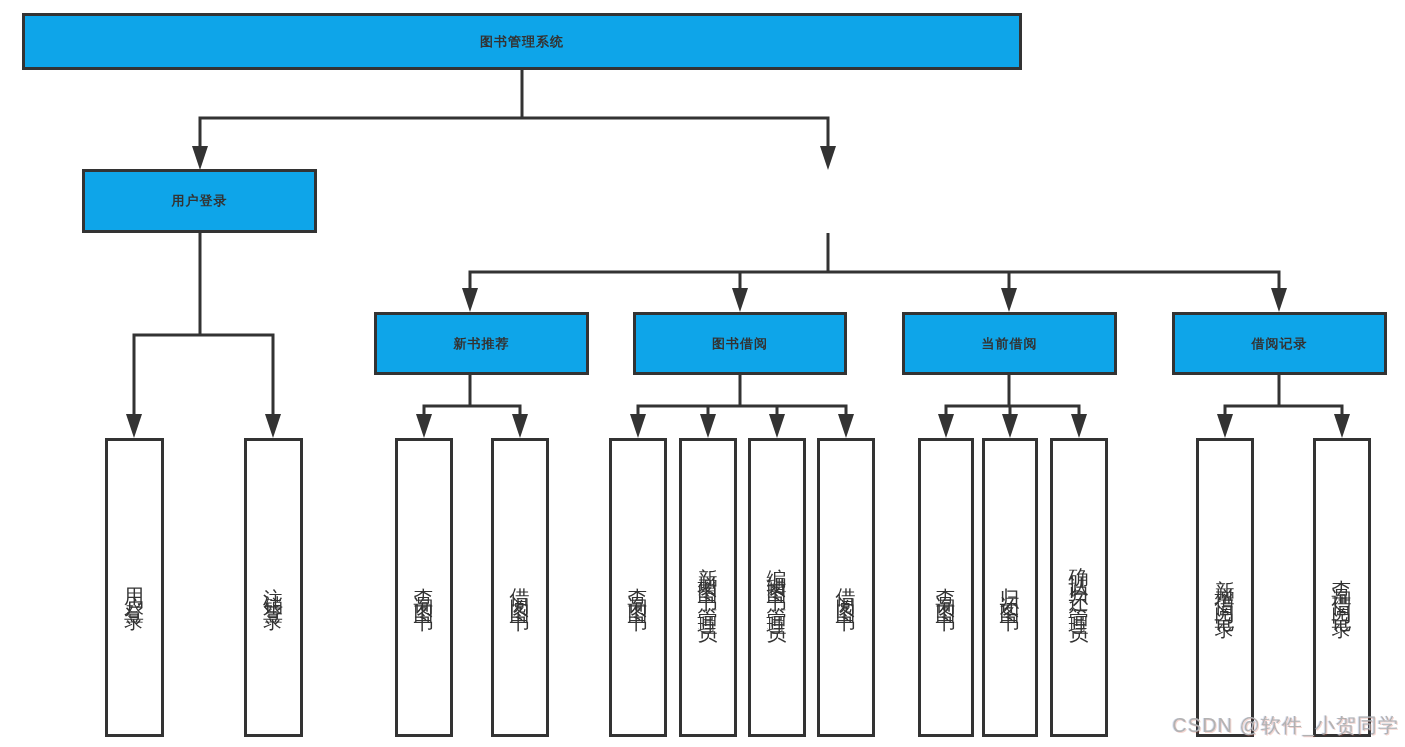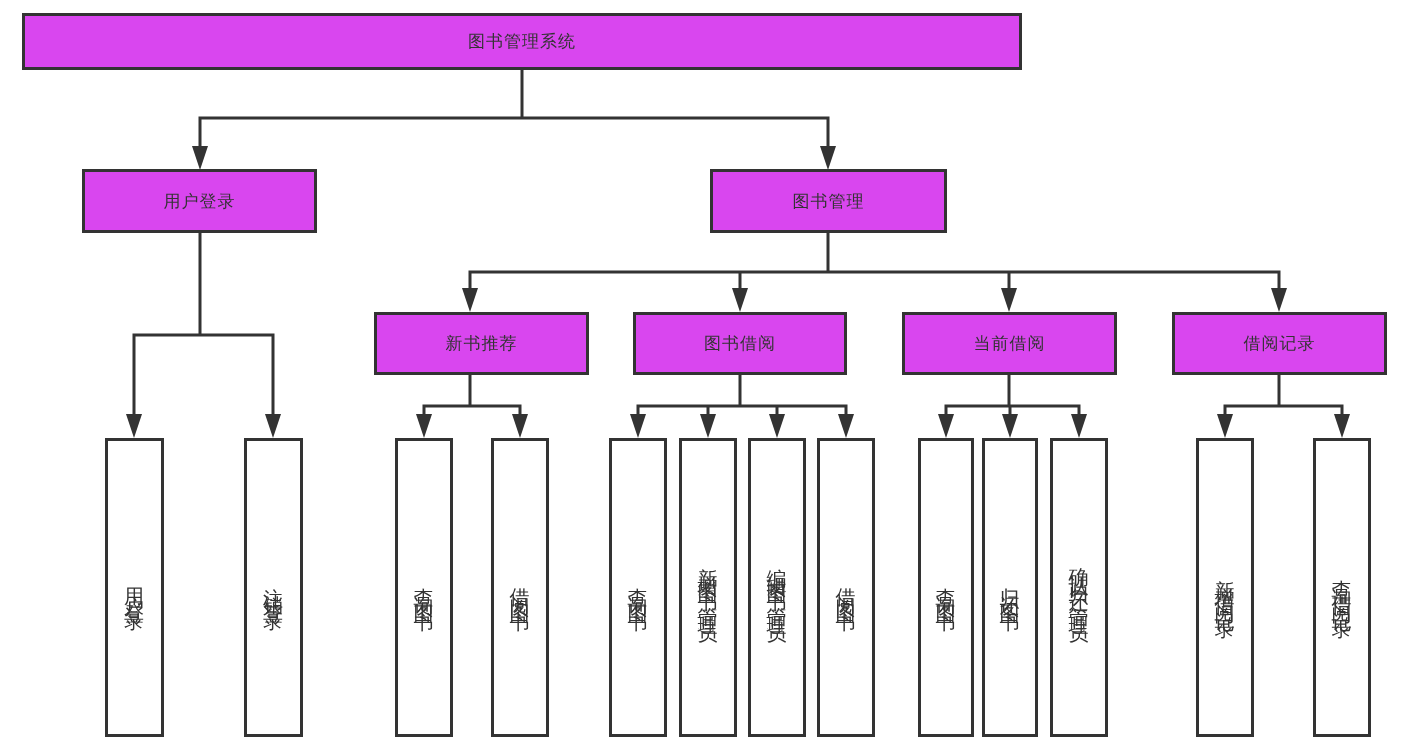--- a/index.html
+++ b/index.html
@@ -13,28 +13,29 @@
   }
   #connectors {
     position: absolute;
     left: 0; top: 0;
     width: 1405px; height: 747px;
   }
   .hbox {
     position: absolute;
     box-sizing: border-box;
     border: 3px solid #333333;
-    background: #d946ef;
+    background: #0ea5e9;
     display: flex;
     align-items: center;
     justify-content: center;
-    font-size: 17px;
+    font-size: 13px;
     letter-spacing: 1px;
     color: #333333;
     white-space: nowrap;
+    font-weight: bold;
   }
   .vbox {
     position: absolute;
     box-sizing: border-box;
     border: 3px solid #333333;
     background: #ffffff;
     top: 438px;
     height: 299px;
     display: flex;
     align-items: center;
@@ -108,21 +109,20 @@
 
     <path class="line" d="M1279 375 V406"></path>
     <path class="line" d="M1225 415 V406 H1342 V415"></path>
     <polygon class="arrow" points="1217,414 1233,414 1225,438"></polygon>
     <polygon class="arrow" points="1334,414 1350,414 1342,438"></polygon>
   </svg>
 
   <div class="hbox" style="left:22px; top:13px; width:1000px; height:57px;">图书管理系统</div>
 
   <div class="hbox" style="left:82px; top:169px; width:235px; height:64px;">用户登录</div>
-  <div class="hbox" style="left:710px; top:169px; width:237px; height:64px;">图书管理</div>
 
   <div class="hbox" style="left:363px; top:312px; width:215px; height:63px;margin-left:11px;">新书推荐</div>
   <div class="hbox" style="left:902px; top:312px; width:215px; height:63px;">当前借阅</div>
   <div class="hbox" style="left:633px; top:312px; width:214px; height:63px;">图书借阅</div>
   <div class="hbox" style="left:1172px; top:312px; width:215px; height:63px;">借阅记录</div>
 
   <div class="vbox" style="left:105px; width:59px;">用户登录</div>
   <div class="vbox" style="left:244px; width:59px;">注销登录</div>
 
   <div class="vbox" style="left:395px; width:58px;">查询图书</div>
@@ -133,14 +133,15 @@
   <div class="vbox" style="left:748px; width:58px;">编辑图书（管理员）</div>
   <div class="vbox" style="left:817px; width:58px;">借阅图书</div>
 
   <div class="vbox" style="left:918px; width:56px;">查询图书</div>
   <div class="vbox" style="left:982px; width:56px;">归还图书</div>
   <div class="vbox" style="left:1050px; width:58px;">确认归还（管理员）</div>
 
   <div class="vbox" style="left:1196px; width:58px;">新增借阅记录</div>
   <div class="vbox" style="left:1313px; width:58px;">查询借阅记录</div>
 
+  <div class="watermark">CSDN @软件_小贺同学</div>
 
 </div>
 
 </body></html>

